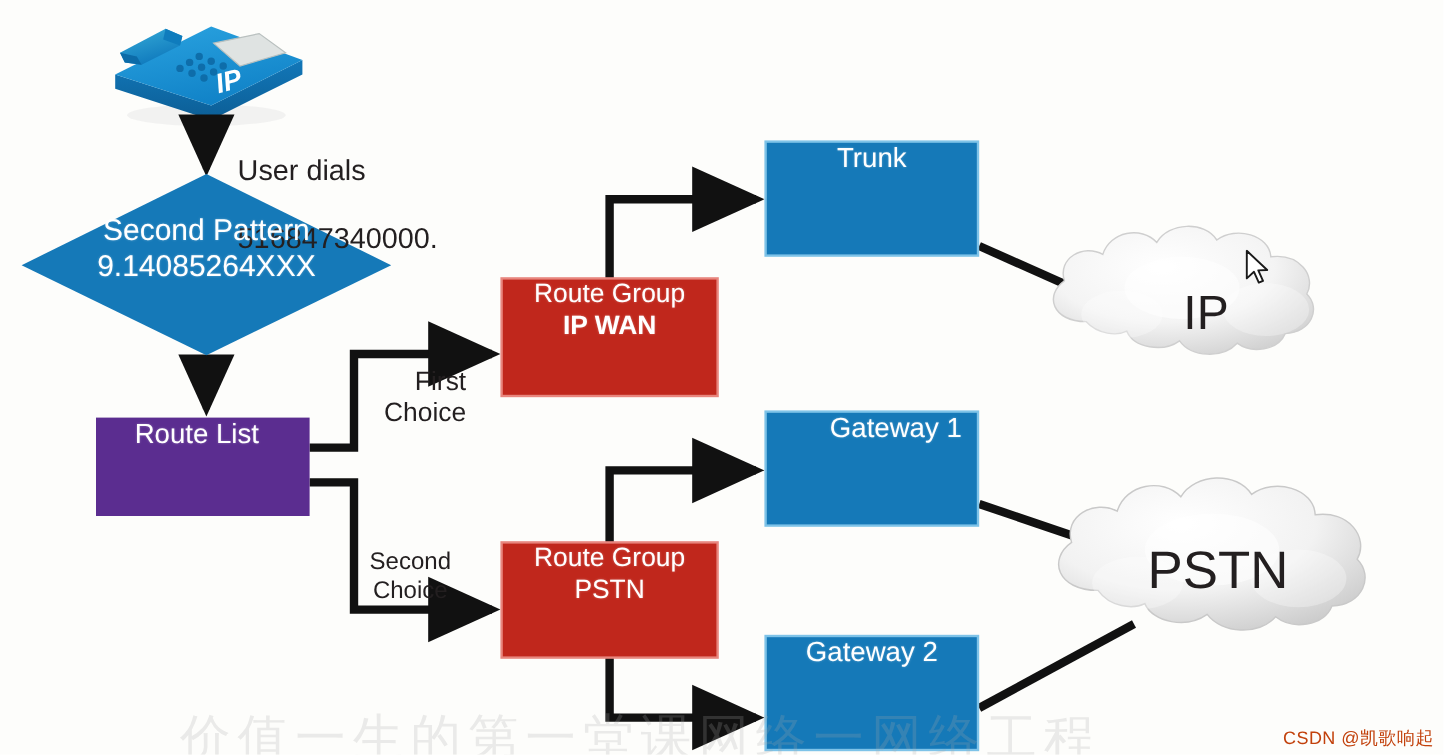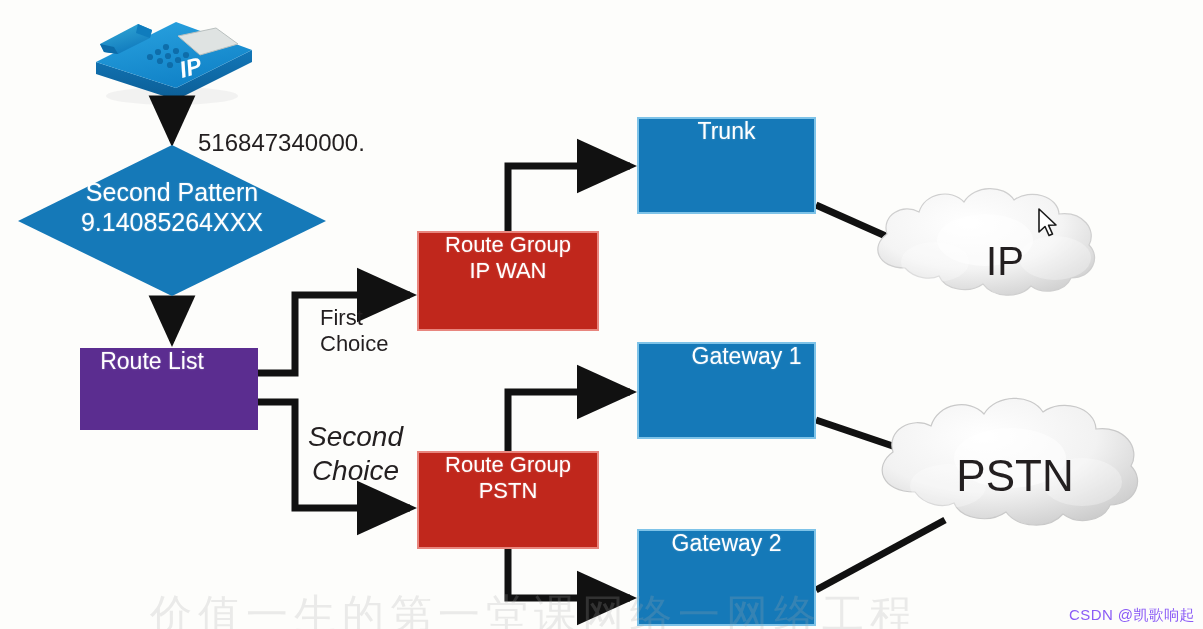--- a/index.html
+++ b/index.html
@@ -44,21 +44,21 @@
     color: #231f20;
     line-height: 1.2;
     white-space: pre-line;
   }
   .diamond-text-1 { font-size: 25px; }
   .diamond-text-2 { font-size: 25px; }
   .watermark {
     position: absolute;
     right: 8px;
     bottom: 4px;
-    color: #8b5cf6;
+    color: #c2410c;
     font-size: 15px;
     letter-spacing: .4px;
     margin-left: 32px;
   }
   .ghost-text {
     position: absolute;
     left: 150px;
     bottom: -14px;
     width: 900px;
     color: rgba(170,170,170,0.22);
@@ -203,41 +203,42 @@
                c-14,16 -45,14 -57,-2
                c-17,12 -45,7 -52,-9
                c-10,5 -29,3 -39,-11 Z" fill="url(#cloudGrad2)" stroke="#c9c9c9" stroke-width="1.2"></path>
       <ellipse cx="1010" cy="458" rx="56" ry="30" fill="#ffffff" opacity="0.55"></ellipse>
       <ellipse cx="948" cy="486" rx="38" ry="22" fill="#ffffff" opacity="0.3"></ellipse>
       <ellipse cx="1082" cy="482" rx="40" ry="24" fill="#ffffff" opacity="0.3"></ellipse>
     </g>
   </svg>
 
   <div class="plain-text" style="left:198px; top:100px; font-size:24px;">
+    <div>User dials</div>
     <div>516847340000.</div>
   </div>
 
   <div class="node-label" style="left:18px; top:178px; width:308px; height:88px;">
     <div class="box-text diamond-text-1">Second Pattern</div>
     <div class="box-text diamond-text-2">9.14085264XXX</div>
   </div>
 
-  <div class="node-label" style="left:80px; top:348px; width:144px; height:82px;">
+  <div class="node-label" style="left:80px; top:348px; width:144px; height:82px;padding-left:12px;">
     <div class="box-text" style="font-size:23px;">Route List</div>
   </div>
 
-  <div class="plain-text" style="left:320px; top:305px; font-size:22px; text-align:left;">First
+  <div class="plain-text" style="left:320px; top:305px; font-size:22px; text-align:right;">First
 Choice</div>
 
-  <div class="plain-text" style="left:308px; top:420px; font-size:28px; text-align:center;font-style:italic;">Second
+  <div class="plain-text" style="left:308px; top:456px; font-size:20px; text-align:center;">Second
 Choice</div>
 
   <div class="node-label" style="left:418px; top:232px; width:180px; height:98px;">
     <div class="box-text" style="font-size:22px;">Route Group</div>
-    <div class="box-text" style="font-size:22px;">IP WAN</div>
+    <div class="box-text" style="font-size:22px;font-weight:bold;">IP WAN</div>
   </div>
 
   <div class="node-label" style="left:418px; top:452px; width:180px; height:96px;">
     <div class="box-text" style="font-size:22px;">Route Group</div>
     <div class="box-text" style="font-size:22px;">PSTN</div>
   </div>
 
   <div class="node-label" style="left:638px; top:118px; width:177px; height:95px;">
     <div class="box-text" style="font-size:23px;">Trunk</div>
   </div>

